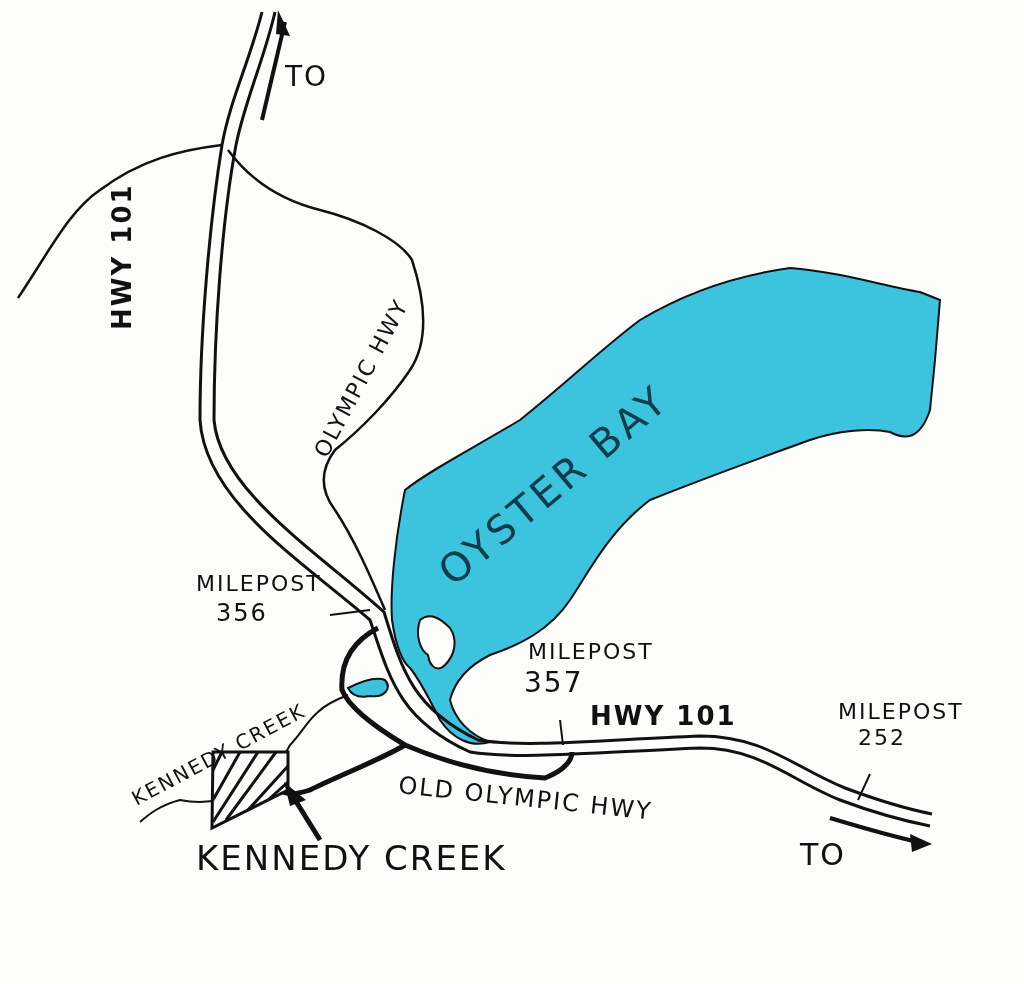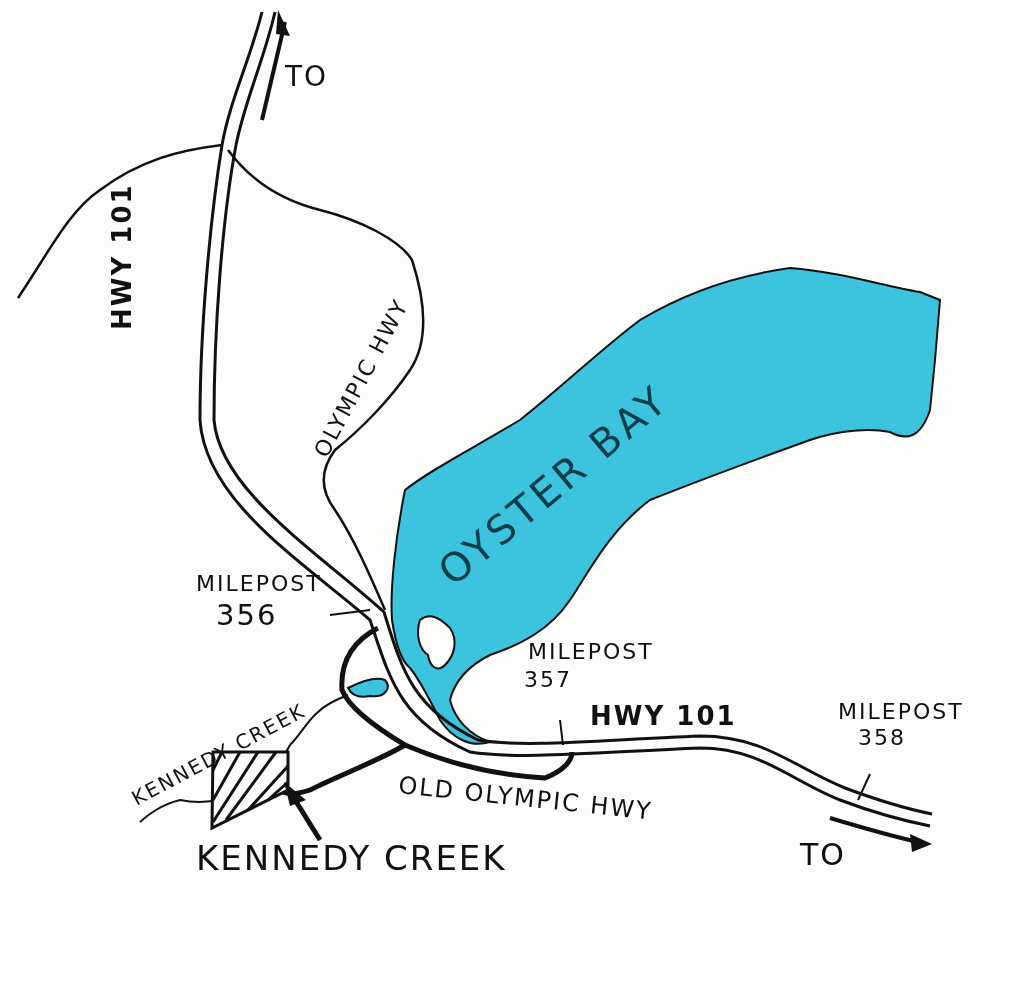--- a/index.html
+++ b/index.html
@@ -53,25 +53,25 @@
     </g>
   </svg>
 
   <div class="lbl" style="left:285px;top:62px;font-size:28px;">TO</div>
 
   <div class="lbl bold" style="left:108px;top:330px;font-size:26px;transform:rotate(-90deg);transform-origin:left top;">HWY 101</div>
   <div class="lbl" style="left:310px;top:450px;font-size:22px;transform:rotate(-62deg);transform-origin:left top;">OLYMPIC HWY</div>
   <div class="lbl water-lbl" style="left:430px;top:560px;transform:rotate(-40deg);transform-origin:left top;">OYSTER BAY</div>
 
   <div class="lbl" style="left:196px;top:572px;font-size:22px;">MILEPOST</div>
-  <div class="lbl" style="left:216px;top:600px;font-size:29px;">356</div>
+  <div class="lbl" style="left:216px;top:600px;font-size:24px;">356</div>
   <div class="lbl" style="left:528px;top:640px;font-size:22px;">MILEPOST</div>
-  <div class="lbl" style="left:524px;top:668px;font-size:22px;">357</div>
+  <div class="lbl" style="left:524px;top:668px;font-size:28px;">357</div>
   <div class="lbl" style="left:838px;top:700px;font-size:22px;">MILEPOST</div>
-  <div class="lbl" style="left:858px;top:726px;font-size:22px;">358</div>
+  <div class="lbl" style="left:858px;top:726px;font-size:22px;">252</div>
 
   <div class="lbl bold" style="left:590px;top:702px;font-size:26px;">HWY 101</div>
   <div class="lbl" style="left:400px;top:772px;font-size:24px;transform:rotate(6deg);transform-origin:left top;">OLD OLYMPIC HWY</div>
   <div class="lbl" style="left:128px;top:790px;font-size:20px;transform:rotate(-28deg);transform-origin:left top;">KENNEDY CREEK</div>
 
   <div class="lbl" style="left:196px;top:840px;font-size:34px;">KENNEDY CREEK</div>
 
   <div class="lbl" style="left:800px;top:838px;font-size:30px;">TO</div>
 </div>
 

